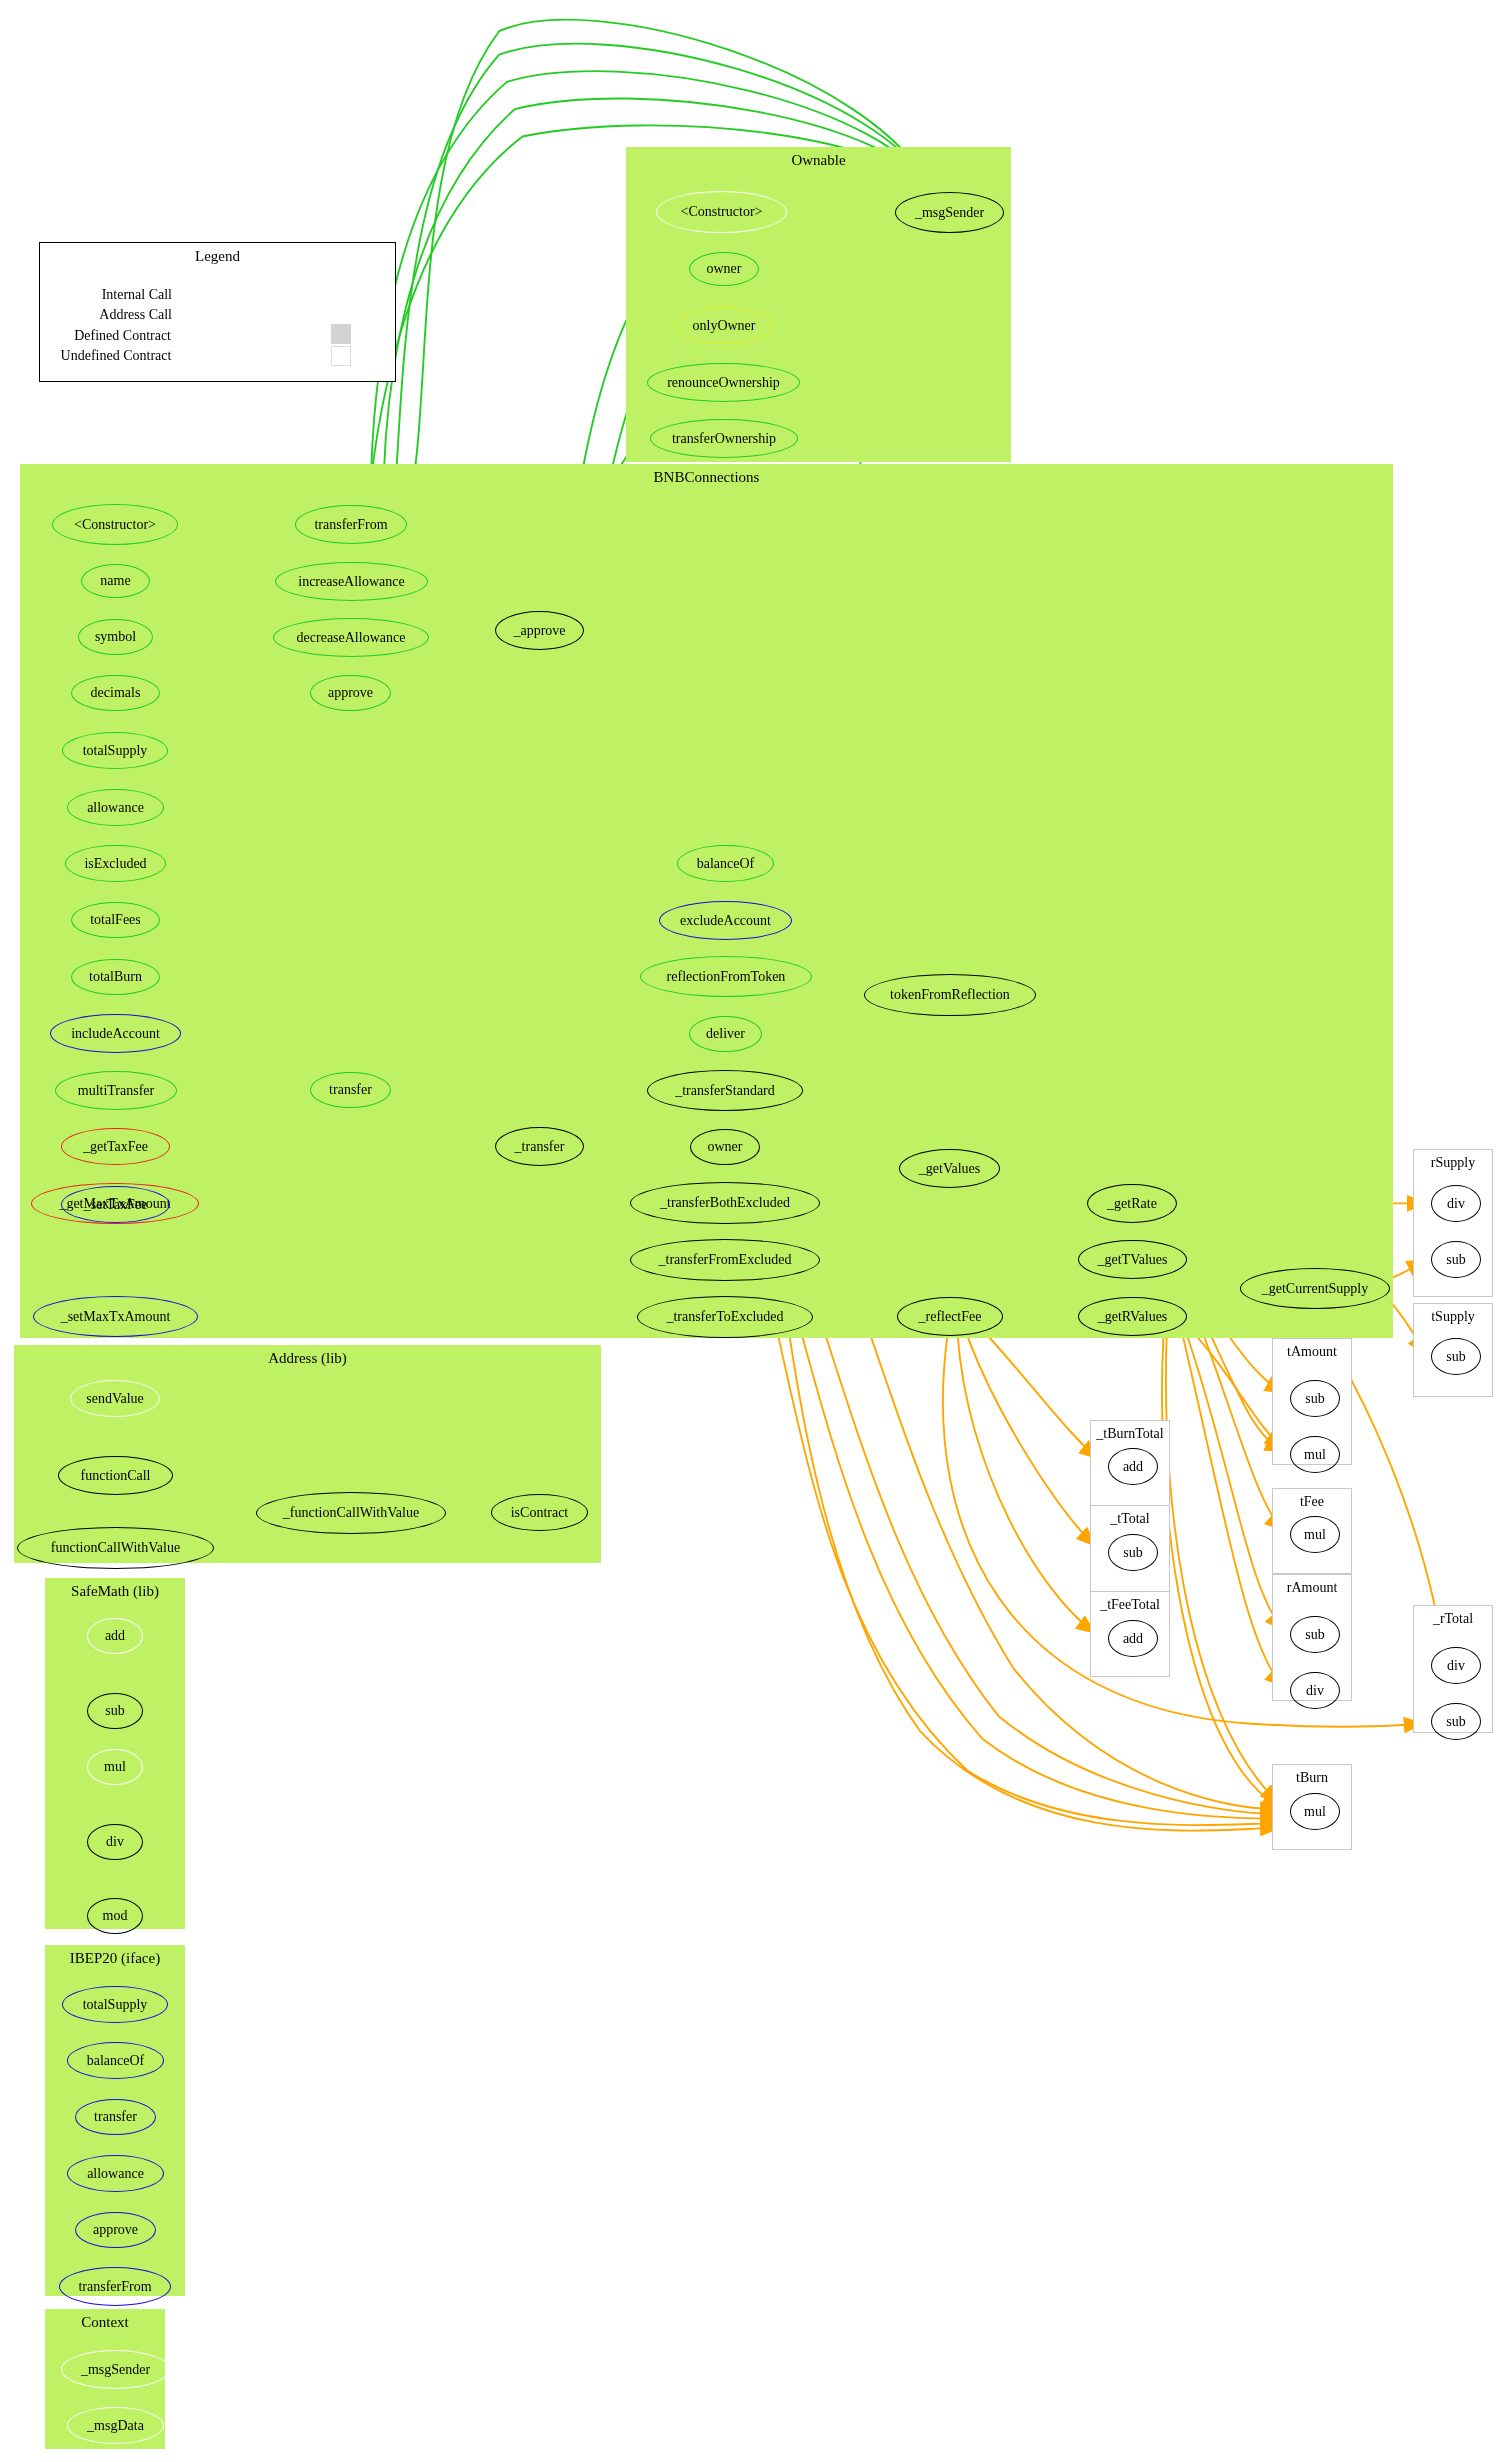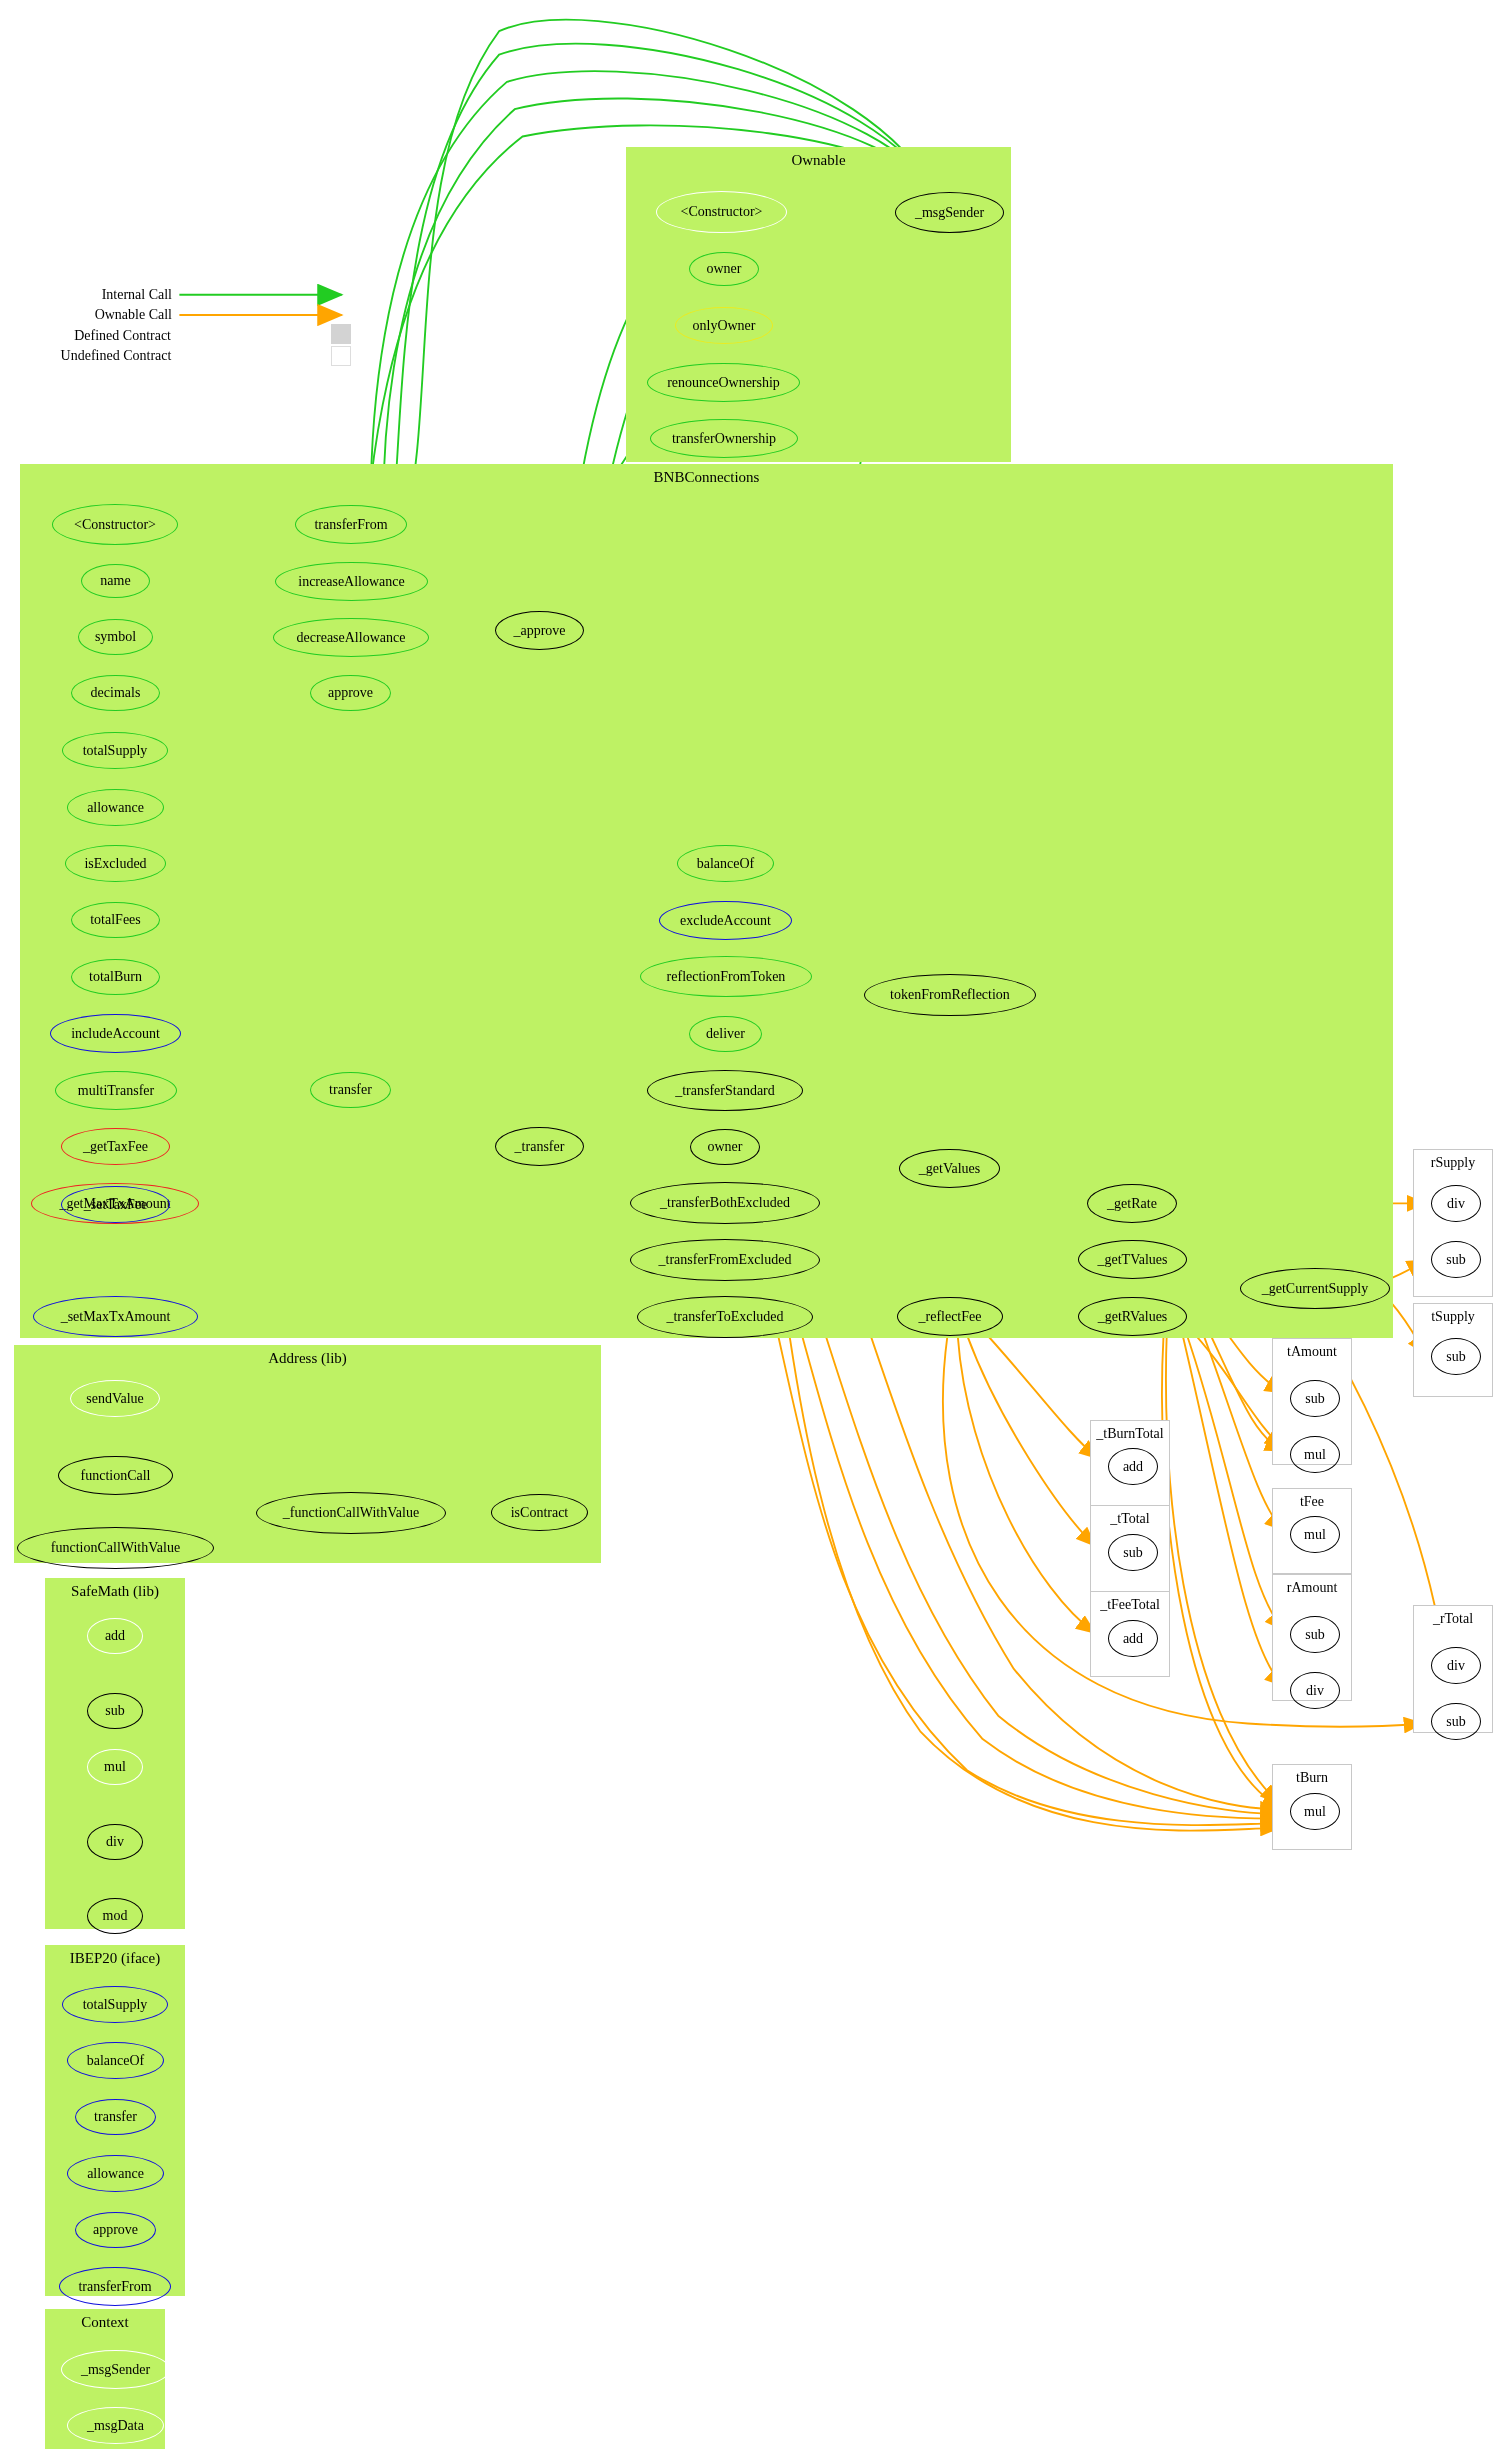--- a/index.html
+++ b/index.html
@@ -150,22 +150,25 @@
       <path d="M995,1700 C1040,1900 1080,2120 1240,2270 C1380,2360 1570,2338 1640,2338"></path>
       <path d="M968,1340 C1000,1600 1020,2000 1180,2220 C1330,2380 1560,2344 1640,2344"></path>
     </g>
 
     <g fill="none" stroke-width="2.6">
       <line x1="230" y1="378" x2="438" y2="378" stroke="#22cc22" marker-end="url(#agl)"></line>
       <line x1="230" y1="404" x2="438" y2="404" stroke="#ffa500" marker-end="url(#aol)"></line>
     </g>
   </svg>
 
+  <div class="cluster legendbox" style="left:39px;top:242px;width:357px;height:140px;">
+    <div class="cluster-label">Legend</div>
+  </div>
   <div class="legend-row" style="left:47px;top:287px;width:125px;">Internal Call</div>
-  <div class="legend-row" style="left:47px;top:307px;width:125px;">Ownable Call</div>
+  <div class="legend-row" style="left:47px;top:307px;width:125px;">Address Call</div>
   <div class="legend-row" style="left:31px;top:328px;width:140px;">Defined Contract</div>
   <div class="legend-row" style="left:23.4px;top:348px;width:148px;">Undefined Contract</div>
   <div class="legend-swatch sw-filled" style="left:331px;top:324px;width:20px;height:20px;"></div>
   <div class="legend-swatch sw-empty" style="left:331px;top:346px;width:20px;height:20px;"></div>
 
   <div id="clusters">
       <div class="cluster filled" style="left: 626px; top: 147px; width: 385px; height: 315px;">
         <div class="cluster-label">Ownable</div>
       </div>
       <div class="cluster filled" style="left: 20px; top: 464px; width: 1373px; height: 874px;">

